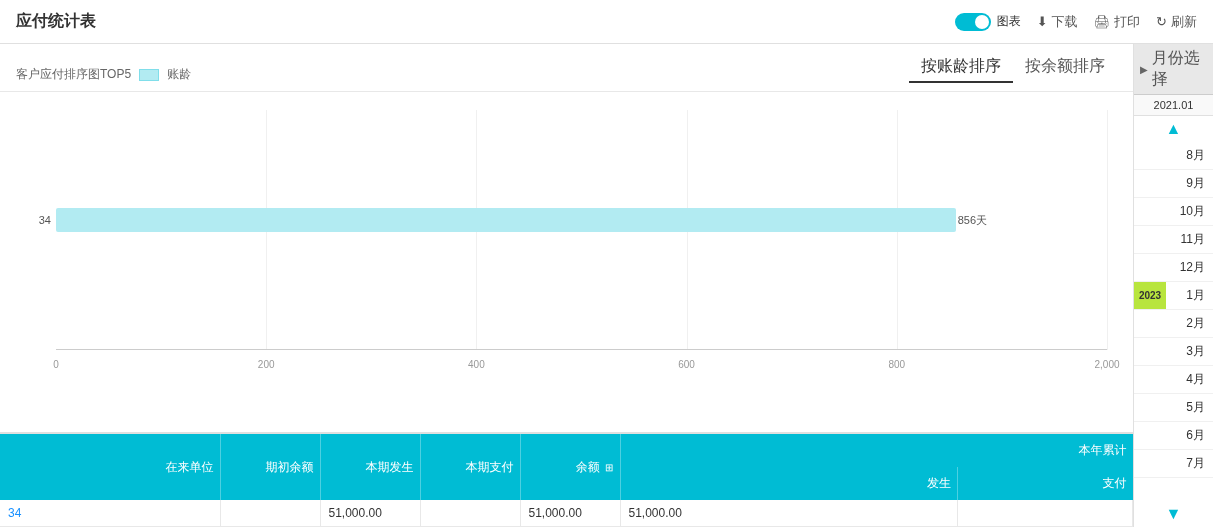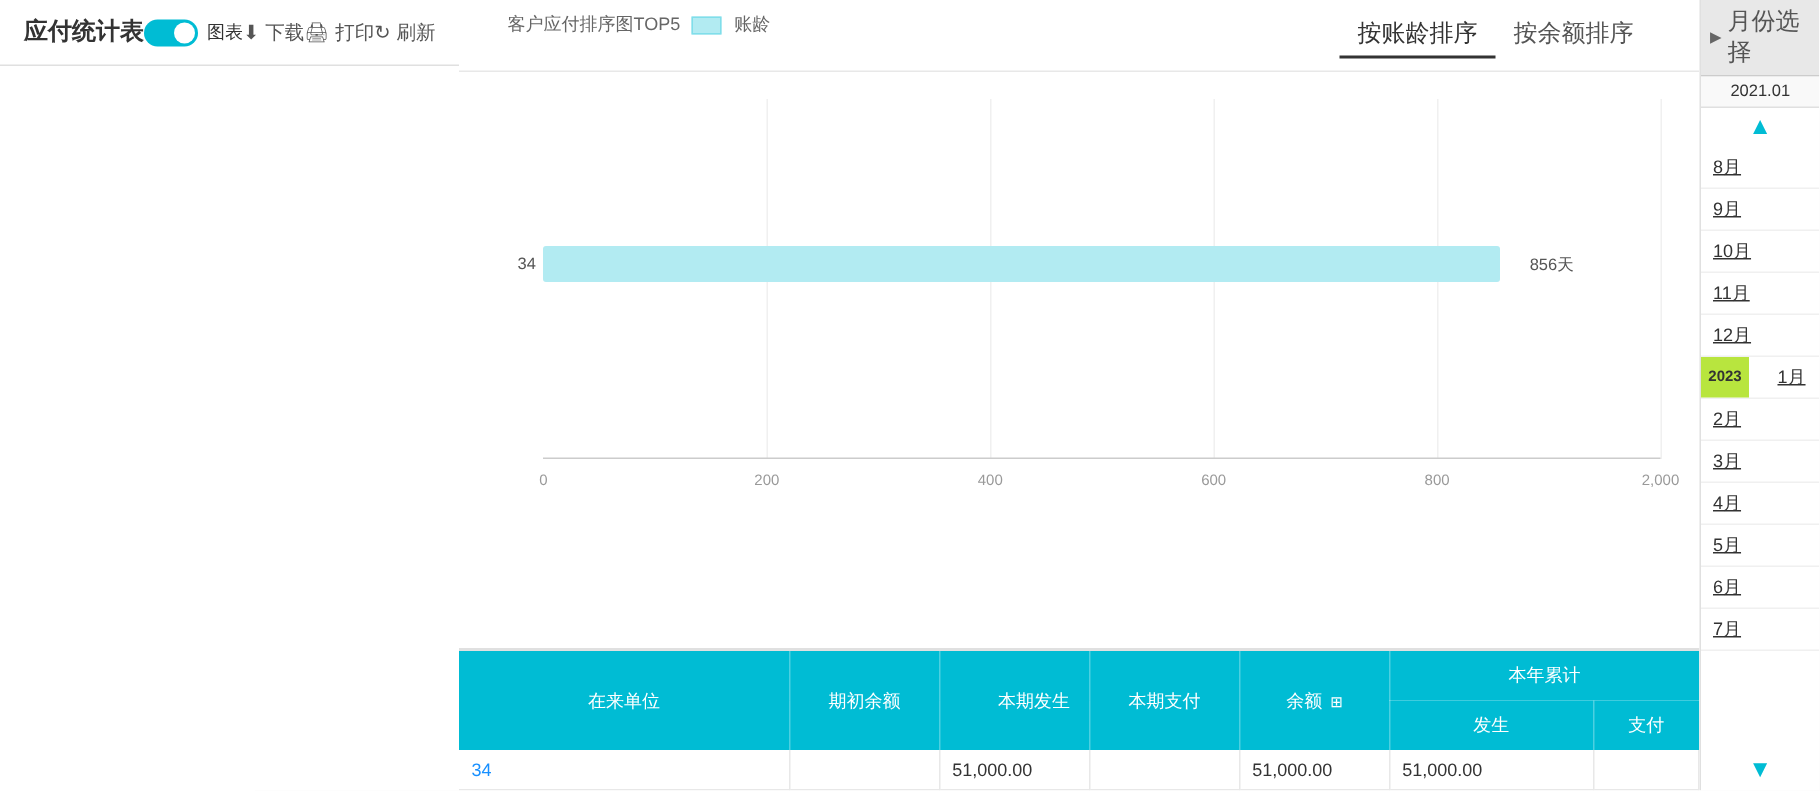--- a/index.html
+++ b/index.html
@@ -1,73 +1,73 @@
 <!DOCTYPE html>
 <html><head>
   <meta charset="utf-8">
   <style>
     * { box-sizing: border-box; margin: 0; padding: 0; }
     body { font-family: 'Microsoft YaHei', Arial, sans-serif; font-size: 12px; background: #f5f5f5; color: #333; }
 
-    .app-container { width: 1213px; height: 527px; display: flex; flex-direction: row; background: #fff; position: relative; overflow: hidden; }
+    .app-container { width: 1213px; height: 527px; display: flex; flex-direction: column; background: #fff; position: relative; overflow: hidden; }
 
     
     .header { display: flex; align-items: center; justify-content: space-between; padding: 8px 16px; border-bottom: 1px solid #e0e0e0; background: #fff; height: 44px; }
     .header-title { font-size: 16px; font-weight: bold; color: #333; }
-    .header-actions { display: flex; align-items: center; gap: 0; }
+    .header-actions { display: flex; align-items: center; gap: 16px; }
     .toggle-wrap { display: flex; align-items: center; gap: 6px; }
     .toggle { width: 36px; height: 18px; background: #00bcd4; border-radius: 9px; position: relative; cursor: pointer; }
     .toggle::after { content: ''; width: 14px; height: 14px; background: #fff; border-radius: 50%; position: absolute; top: 2px; right: 2px; }
     .action-btn { display: flex; align-items: center; gap: 4px; cursor: pointer; color: #555; font-size: 13px; }
 
     
     .main-content { display: flex; flex: 1; overflow: hidden; }
 
     
     .chart-section { flex: 1; display: flex; flex-direction: column; overflow: hidden; }
 
     
-    .chart-toolbar { display: flex; align-items: flex-start; justify-content: space-between; padding: 8px 32px; border-bottom: 1px solid #e8e8e8; }
+    .chart-toolbar { display: flex; align-items: flex-end; justify-content: space-between; padding: 8px 16px; border-bottom: 1px solid #e8e8e8; }
     .chart-legend { display: flex; align-items: center; gap: 8px; font-size: 12px; color: #666; }
     .legend-box { width: 20px; height: 12px; background: #b2ebf2; border: 1px solid #80deea; }
     .sort-tabs { display: flex; gap: 0; border-bottom: none; }
     .sort-tab { padding: 4px 12px; font-size: 16px; cursor: pointer; color: #555; border-bottom: 2px solid transparent; }
     .sort-tab.active { color: #333; border-bottom: 2px solid #333; }
 
     
     .chart-area { flex: 1; padding: 8px 16px 0 16px; position: relative; min-height: 300px; }
     .chart-wrapper { width: 100%; height: 280px; position: relative; }
 
     
     .bar-chart { width: 100%; height: 100%; position: relative; }
     .bar-chart-inner { position: absolute; top: 10px; left: 40px; right: 10px; bottom: 30px; }
     .grid-line { position: absolute; top: 0; bottom: 0; border-left: 1px solid #f0f0f0; }
     .x-axis-label { position: absolute; bottom: -20px; font-size: 10px; color: #999; transform: translateX(-50%); }
     .bar-row { position: absolute; display: flex; align-items: center; }
     .bar-label { position: absolute; left: -35px; font-size: 11px; color: #555; text-align: right; width: 30px; }
     .bar-body { height: 24px; background: #b2ebf2; border-radius: 2px; display: flex; align-items: center; }
-    .bar-end-label { margin-left: 20px; font-size: 11px; color: #555; }
+    .bar-end-label { margin-left: 2px; font-size: 11px; color: #555; }
     .x-axis-line { position: absolute; bottom: 0; left: 0; right: 0; border-top: 1px solid #ccc; }
 
     
     .table-section { border-top: 2px solid #e0e0e0; }
     .data-table { width: 100%; border-collapse: collapse; }
-    .data-table thead tr th { background: #00bcd4; color: #fff; text-align: center; padding: 8px 6px; font-size: 12px; font-weight: normal; border-right: 1px solid rgba(255,255,255,0.3); }
+    .data-table thead tr th { background: #00bcd4; color: #fff; text-align: right; padding: 8px 6px; font-size: 12px; font-weight: normal; border-right: 1px solid rgba(255,255,255,0.3); }
     .data-table thead tr th:last-child { border-right: none; }
     .sub-header th { background: #00bcd4 !important; }
     .data-table tbody tr td { padding: 6px 8px; border-bottom: 1px solid #e8e8e8; border-right: 1px solid #e8e8e8; font-size: 12px; text-align: left; }
     .data-table tbody tr td:first-child { text-align: left; }
     .data-table tbody tr td a { color: #1890ff; text-decoration: none; }
 
     
     .right-sidebar { width: 80px; border-left: 1px solid #e0e0e0; background: #fff; display: flex; flex-direction: column; overflow: hidden; }
     .sidebar-date { padding: 4px 6px; text-align: center; font-size: 11px; color: #333; background: #f9f9f9; border-bottom: 1px solid #e0e0e0; }
     .sidebar-scroll-btn { display: flex; justify-content: center; align-items: center; padding: 4px; cursor: pointer; color: #00bcd4; font-size: 16px; }
     .month-list { flex: 1; overflow: hidden; display: flex; flex-direction: column; }
-    .month-item { padding: 5px 8px; text-align: left; font-size: 12px; color: #333; cursor: pointer; border-bottom: 1px solid #f0f0f0; position: relative; text-decoration: underline; }
+    .month-item { padding: 5px 8px; text-align: right; font-size: 12px; color: #333; cursor: pointer; border-bottom: 1px solid #f0f0f0; position: relative; }
   </style>
 </head>
 <body>
 
 <div class="app-container">
 
   <div class="header">
     <span class="header-title">应付统计表</span>
     <div class="header-actions">
       <div class="toggle-wrap">

